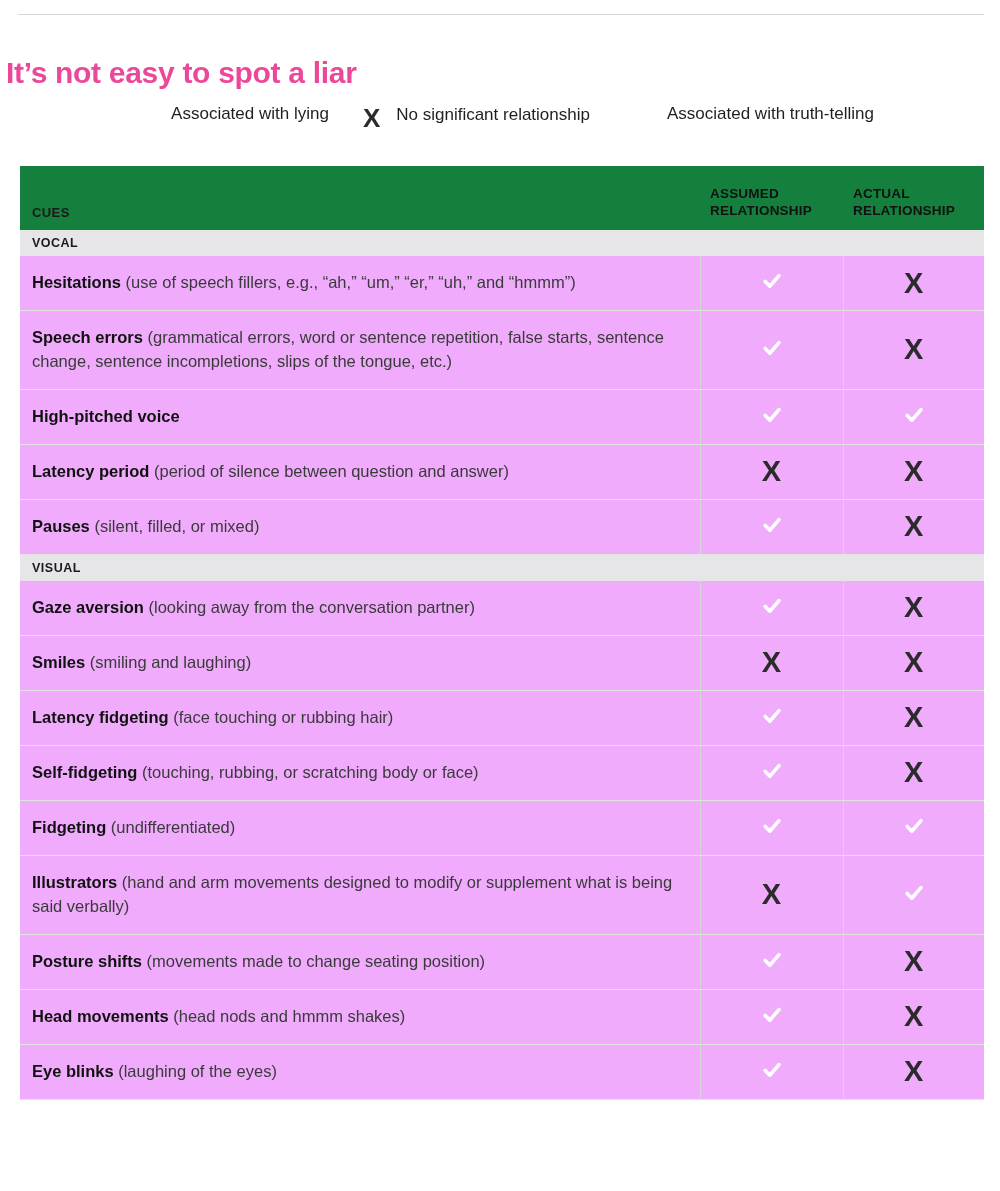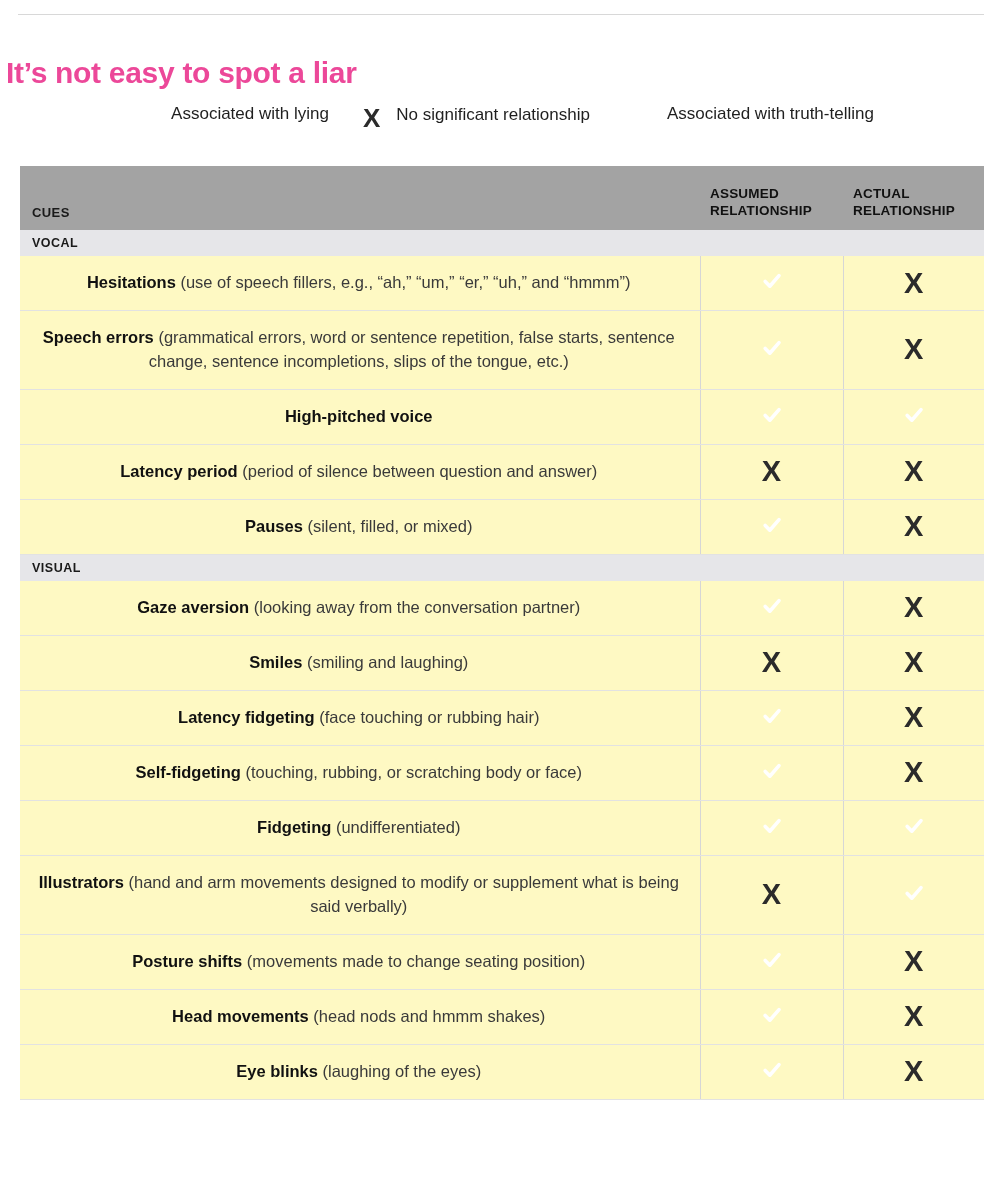--- a/index.html
+++ b/index.html
@@ -98,21 +98,21 @@
     top: 166px;
     width: 964px;
     border-collapse: collapse;
     table-layout: fixed;
   }
   .table col.c-cue  { width: 680px; }
   .table col.c-asm  { width: 143px; }
   .table col.c-act  { width: 141px; }
 
   thead th {
-    background: #a3a3a3;
+    background: #15803d;
     padding: 0;
     vertical-align: bottom;
     height: 54px;
   }
   .th-cues {
     text-align: left;
     padding: 0 0 10px 12px;
     font-size: 13px;
     font-weight: bold;
     letter-spacing: 0.4px;
@@ -135,22 +135,21 @@
     font-size: 12.5px;
     font-weight: bold;
     letter-spacing: 0.5px;
     color: #1a1a1a;
     border: none;
   }
 
   tr.data-row td {
     border-bottom: 1px solid #e2e2e2;
     vertical-align: middle;
-    background: #fef9c3;
-    text-align: center;
+    background: #f0abfc;
   }
   tr.data-row:last-child td { border-bottom: 1px solid #e2e2e2; }
 
   td.cue-cell {
     padding: 15px 14px 15px 12px;
     font-size: 16.5px;
     line-height: 1.45;
     color: #262626;
   }
   td.cue-cell b {

